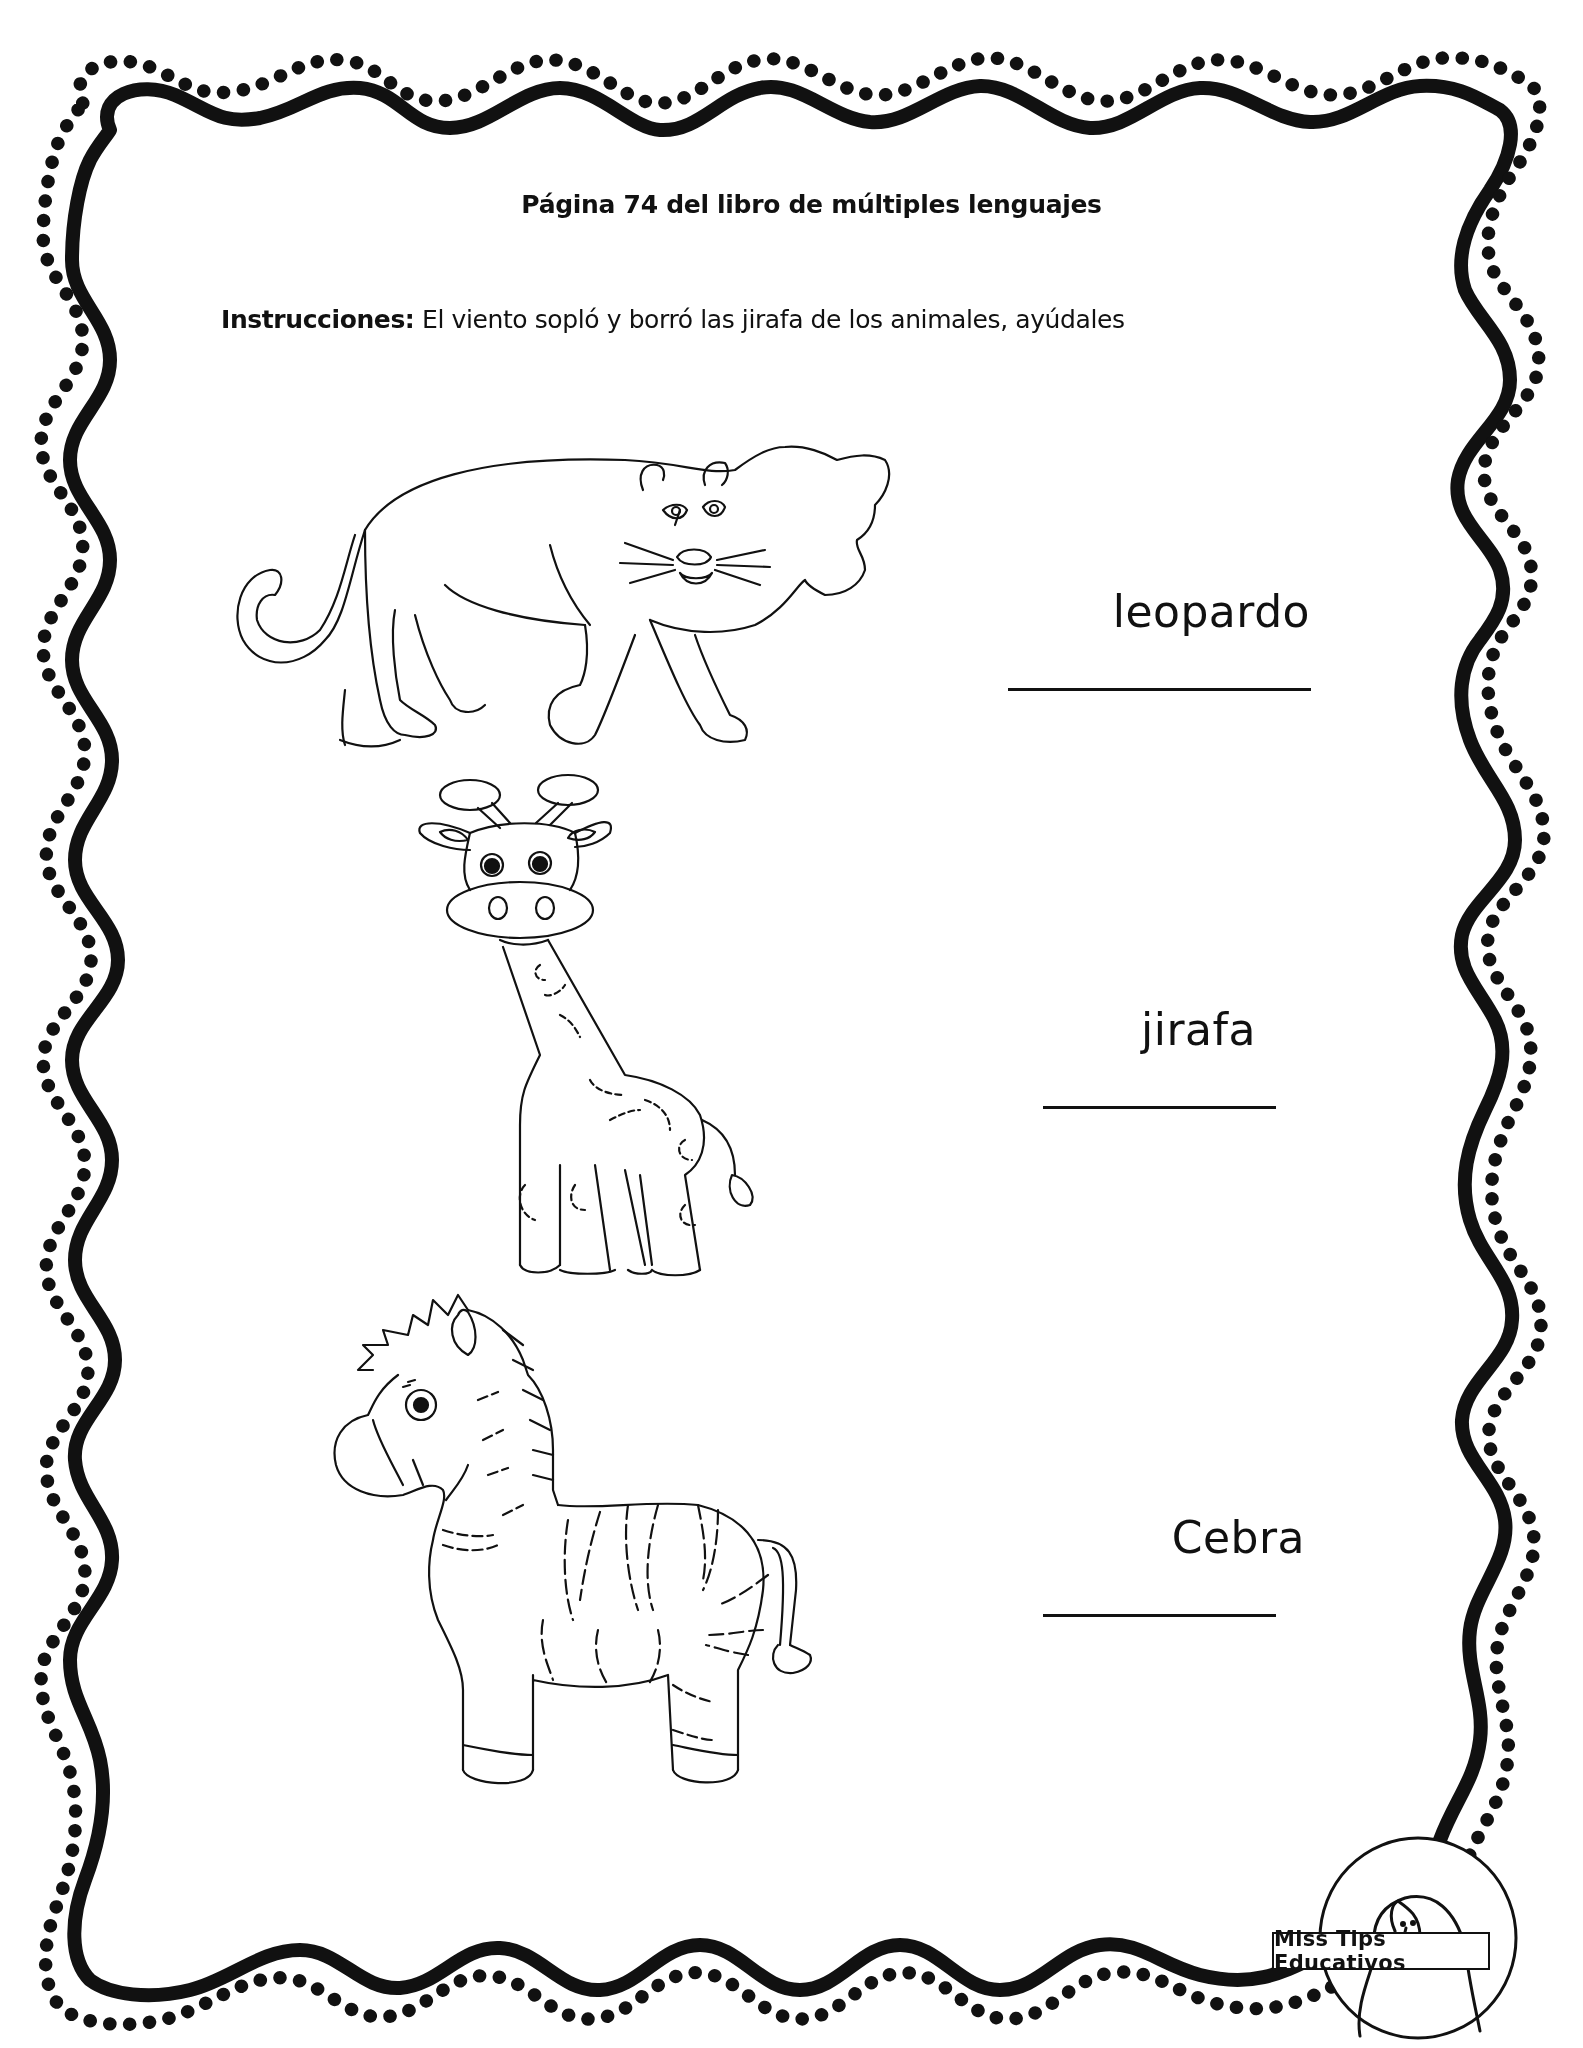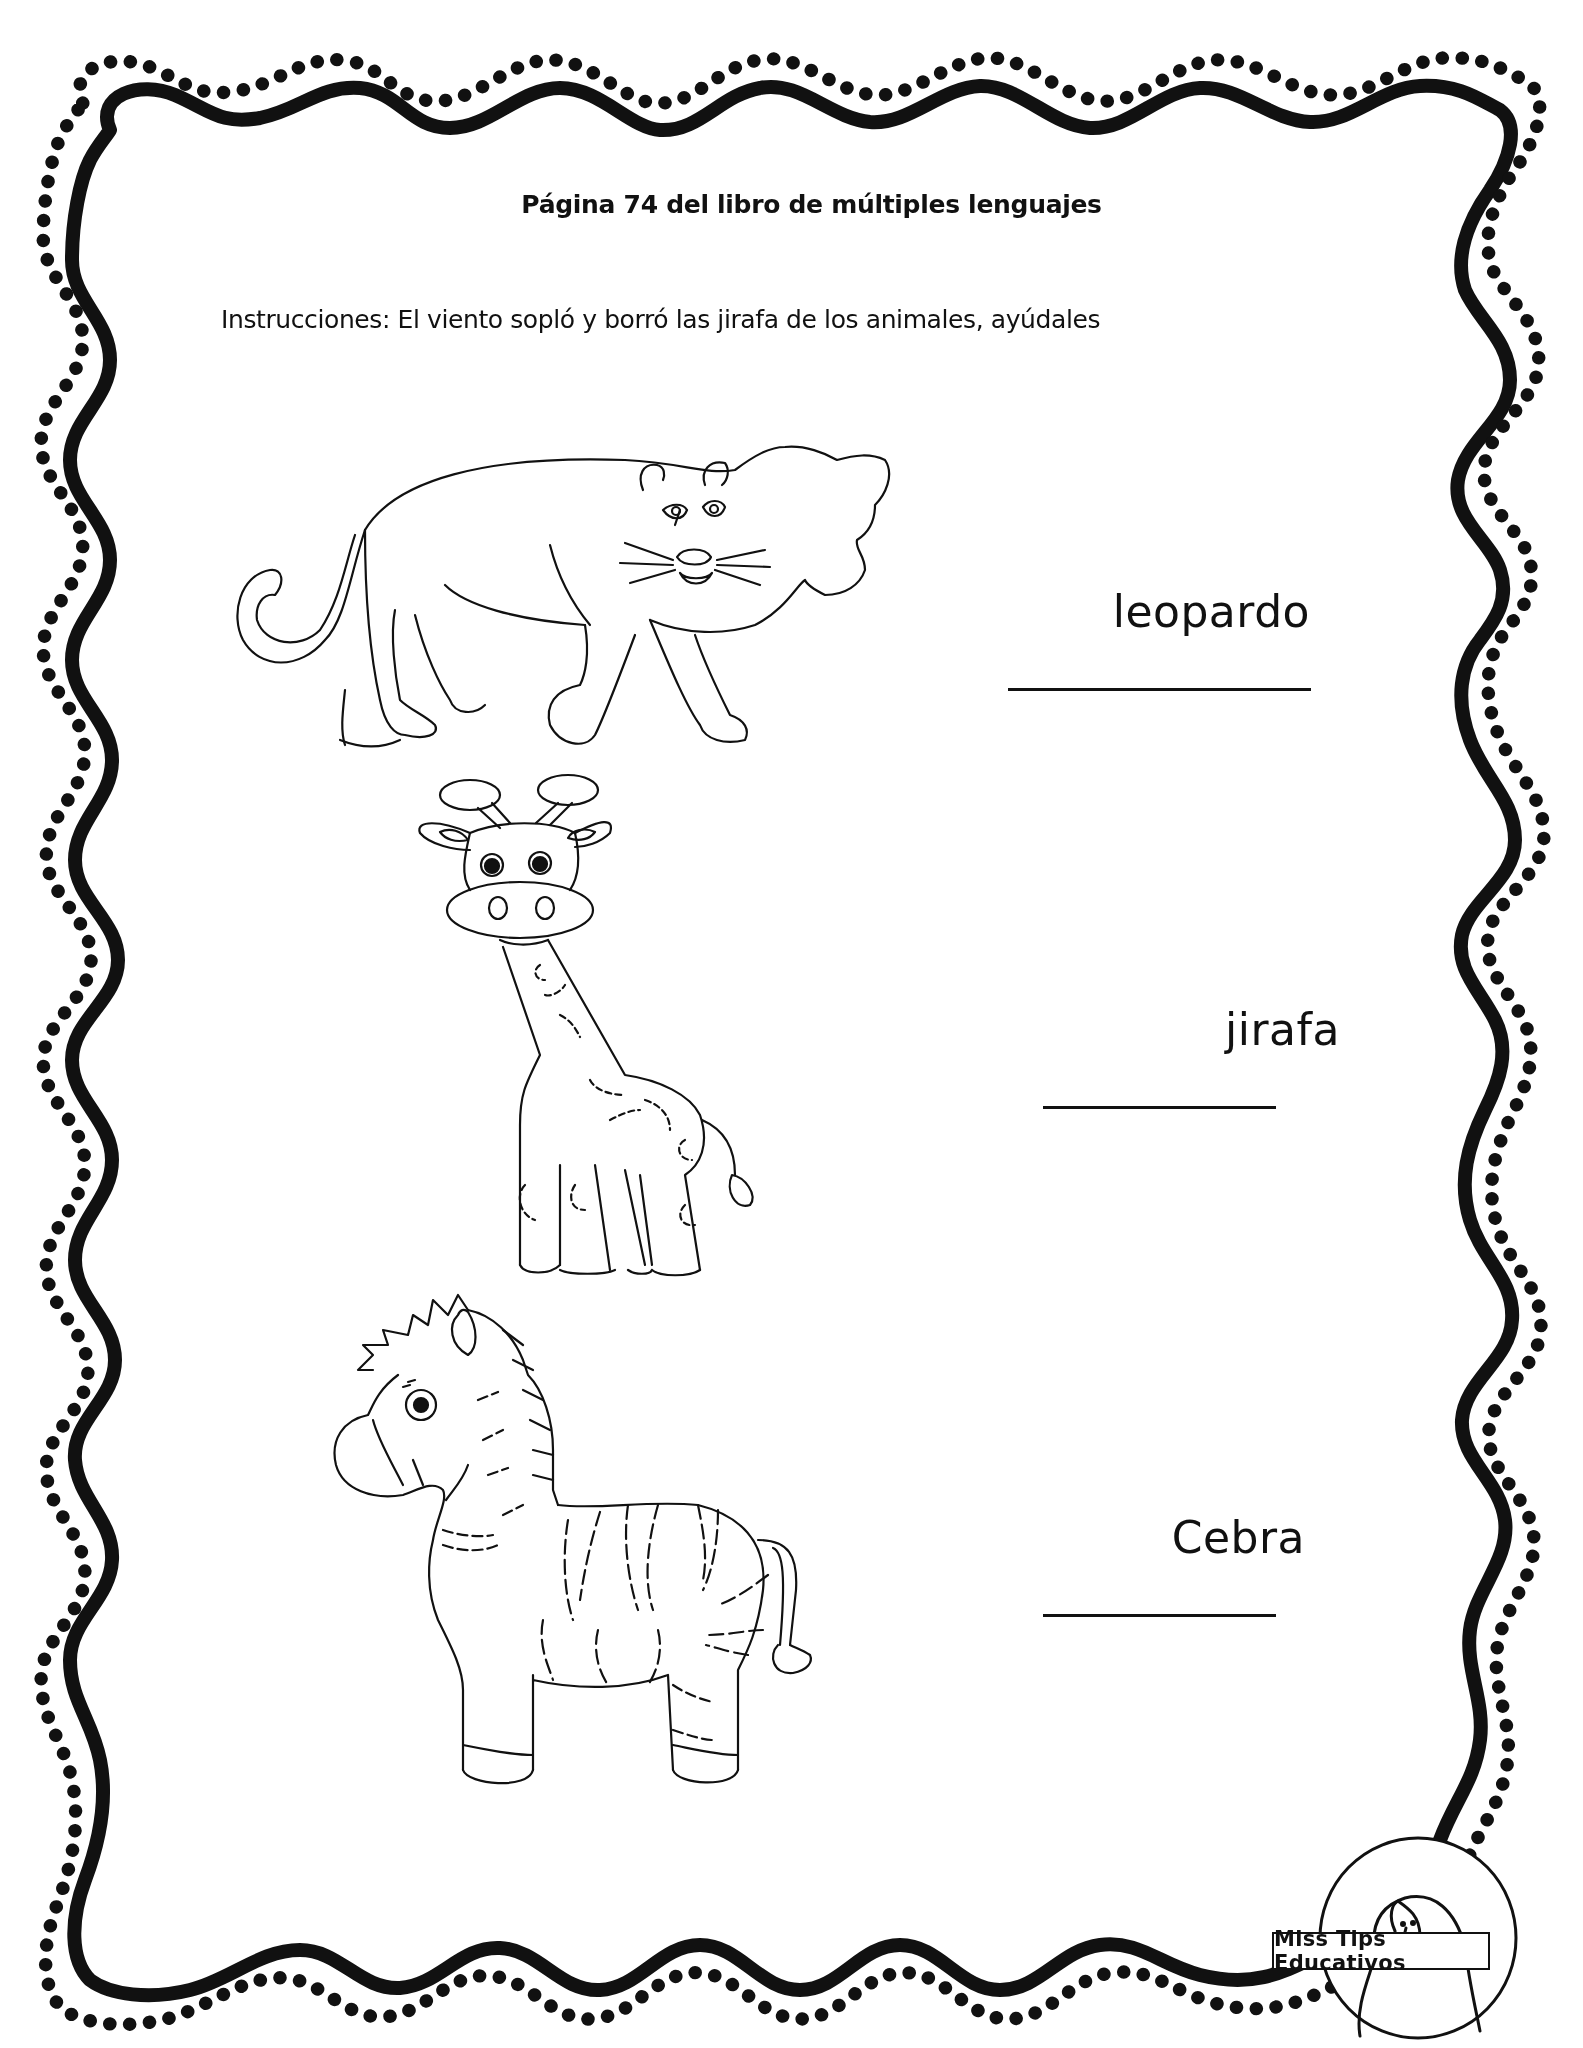--- a/index.html
+++ b/index.html
@@ -2,21 +2,21 @@
 <html><head>
 <meta charset="utf-8">
 <style>
   html, body { margin: 0; padding: 0; background: #ffffff; }
   body { width: 1583px; height: 2048px; position: relative; overflow: hidden; font-family: "DejaVu Sans", sans-serif; color: #111; }
   .border-svg { position: absolute; left: 0; top: 0; width: 1583px; height: 2048px; }
   .title-block { position: absolute; left: 0; width: 1583px; top: 186px; text-align: center; }
   .title-line { font-family: "DejaVu Sans", sans-serif; font-weight: bold; font-size: 25px; line-height: 38px; color: #111; letter-spacing: -0.3px; }
   .title-line.l2 { padding-left: 40px; }
   .instructions { position: absolute; left: 221px; top: 300px; width: 1150px; font-size: 25px; line-height: 40px; color: #111; letter-spacing: -0.4px; }
-  .instructions b { font-weight: normal; }
+  .instructions b { font-weight: bold; }
   .animal-svg { position: absolute; }
   .word { position: absolute; font-family: "DejaVu Sans", sans-serif; font-size: 44px; color: #111; text-align: right; letter-spacing: 0.5px; }
   .line { position: absolute; height: 0; border-top: 3px solid #111; }
   .logo { position: absolute; left: 1270px; top: 1836px; width: 280px; height: 210px; }
   .logo-label { position: absolute; left: 1272px; top: 1932px; width: 218px; height: 38px; border: 2px solid #111; background: #fff; box-sizing: border-box; display: flex; align-items: center; justify-content: center; font-family: "DejaVu Sans", sans-serif; font-size: 21px; font-weight: bold; letter-spacing: 0.3px; color: #111; }
 </style>
 </head>
 <body>
 
 <svg class="border-svg" viewBox="0 0 1583 2048" xmlns="http://www.w3.org/2000/svg">
@@ -174,21 +174,21 @@
   <path d="M140 200 C132 205, 135 215, 145 215 M145 230 C150 232, 160 228 165 220" stroke-dasharray="6 4"></path>
   <path d="M160 250 C170 255, 175 262, 180 272" stroke-dasharray="6 4"></path>
   <path d="M190 315 C195 325, 210 330, 225 330" stroke-dasharray="6 4"></path>
   <path d="M245 335 C260 340, 270 350, 270 365" stroke-dasharray="6 4"></path>
   <path d="M210 355 C220 350, 230 345, 240 345" stroke-dasharray="6 4"></path>
   <path d="M285 375 C275 380, 278 395, 292 395" stroke-dasharray="6 4"></path>
   <path d="M125 420 C115 430, 120 450, 135 455" stroke-dasharray="6 4"></path>
   <path d="M175 420 C168 430, 170 445, 185 445" stroke-dasharray="6 4"></path>
   <path d="M285 440 C275 450, 282 462, 295 460" stroke-dasharray="6 4"></path>
 </svg>
-<div class="word" style="left:1040px;top:1004px;width:300px;">jirafa</div>
+<div class="word" style="left:956px;top:1004px;width:300px;">jirafa</div>
 <div class="line" style="left:1043px;top:1106px;width:233px;"></div>
 
 <svg class="animal-svg" style="left:318px;top:1290px;width:500px;height:530px;" viewBox="0 0 500 530" fill="none" stroke="#111" stroke-width="2.2" stroke-linecap="round" stroke-linejoin="round">
 
   <path d="M55 80 L40 80 L55 65 L45 55 L70 55 L65 40 L90 45 L95 25 L110 35 L115 10 L130 25 L140 5 L150 20"></path>
   <path d="M150 20 C175 25, 195 45, 205 70 L210 85 C225 100, 235 130, 235 160 L235 200 L240 215"></path>
   <path d="M185 40 L205 55 M195 70 L215 80 M205 100 L225 110 M212 130 L232 140 M215 160 L235 165 M215 185 L235 190"></path>
 
   <path d="M140 25 C130 35, 132 55, 150 65 C160 58, 160 38, 150 22 C146 18, 142 20, 140 25 Z"></path>
 

